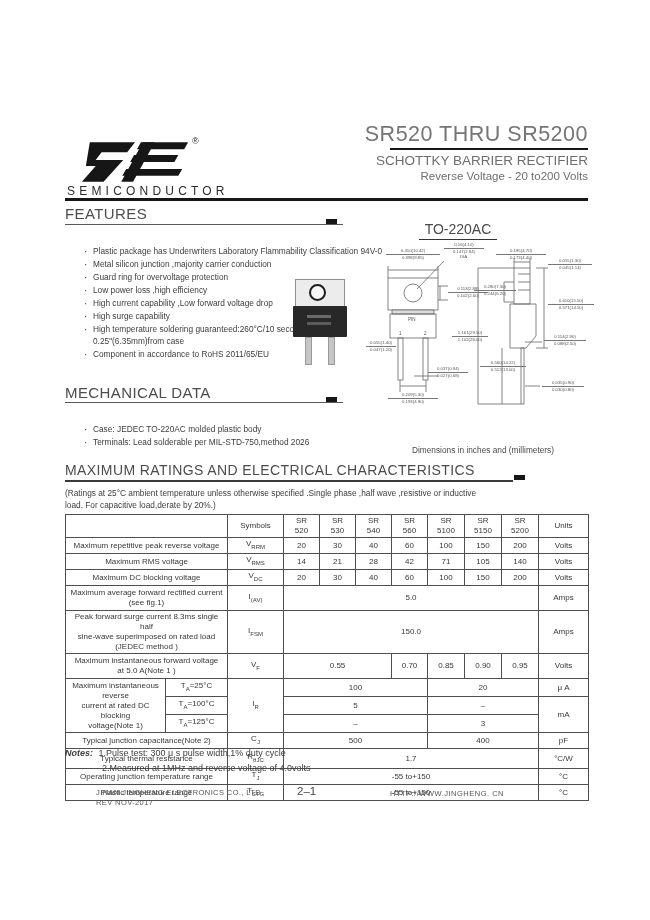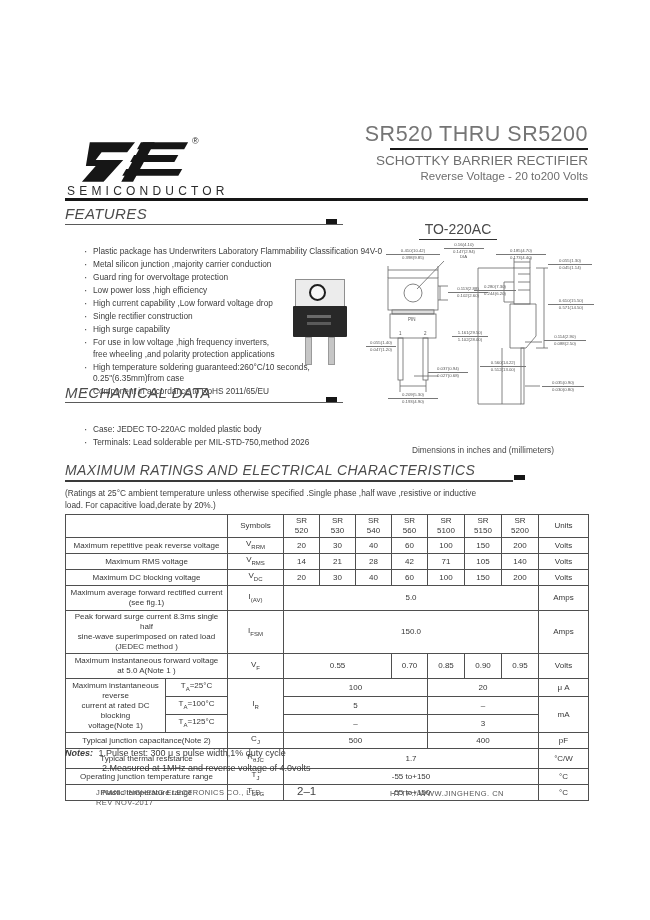--- a/index.html
+++ b/index.html
@@ -13,21 +13,21 @@
   .semi{position:absolute;left:67px;top:184px;font-size:12px;font-weight:normal;
         letter-spacing:4.2px;color:#2b2b2b;}
   .title-block{position:absolute;right:62px;top:122px;text-align:right;}
   .part-range{font-size:21.5px;color:#757575;letter-spacing:0.5px;}
   .title-rule{height:2.2px;background:#161616;width:198px;margin:1px 0 3px auto;}
   .subtitle{font-size:13.5px;color:#6e6e6e;margin-bottom:1px;}
   .spec{font-size:11.5px;color:#6e6e6e;line-height:1.3;}
   .main-divider{position:absolute;left:65px;top:198px;width:523px;height:3px;background:#161616;}
 
   
-  .sec-title{font-size:15px;color:#4c4c4c;letter-spacing:0.4px;font-style:italic;}
+  .sec-title{font-size:15px;color:#4c4c4c;letter-spacing:0.4px;}
   .sec-rule{height:1px;background:#5a5a5a;}
   .sq{background:#161616;width:11px;height:5px;}
 
   ul.blist{list-style:none;margin:16px;padding:0;}
   ul.blist li{position:relative;font-size:8.3px;color:#3d3d3d;line-height:1.38;
               padding-left:9px;margin-bottom:1.6px;}
   ul.blist li::before{content:"·";position:absolute;left:0;top:-1px;font-size:10px;color:#3d3d3d;}
 
   
   .to220-label{position:absolute;left:398px;top:221px;width:120px;text-align:center;
@@ -105,24 +105,21 @@
 
   <div class="abs sec-title" style="left:65px;top:205px;">FEATURES</div>
   <div class="abs sec-rule" style="left:65px;top:224px;width:278px;"></div>
   <div class="abs sq" style="left:326px;top:219px;"></div>
   <ul class="blist abs" style="left:68px;top:230px;width:320px;">
     <li class="pre">Plastic package has Underwriters Laboratory Flammability Classification 94V-0</li>
     <li class="pre">Metal silicon junction ,majority carrier conduction</li>
     <li class="pre">Guard ring for overvoltage protection</li>
     <li class="pre">Low power loss ,high efficiency</li>
     <li class="pre">High current capability ,Low forward voltage drop</li>
-    <li class="pre">Single rectifier construction</li>
     <li class="pre">High surge capability</li>
-    <li class="pre">For use in low voltage ,high frequency inverters,
-free wheeling ,and polarity protection applications</li>
     <li class="pre">High temperature soldering guaranteed:260°C/10 seconds,
 0.25"(6.35mm)from case</li>
     <li class="pre">Component in  accordance  to  RoHS  2011/65/EU</li>
   </ul>
 
   <div class="to220-label">
     <span class="ul">TO-220AC</span>
   </div>
 
   <div class="photo">

